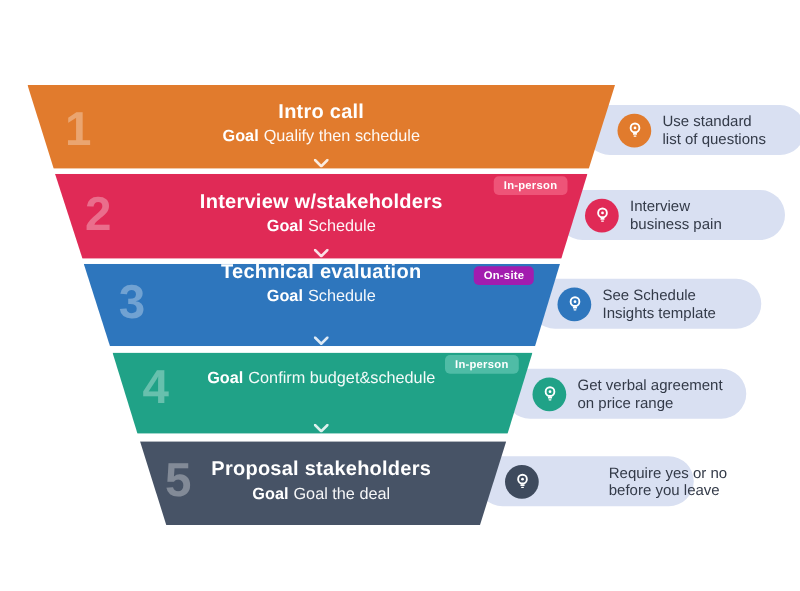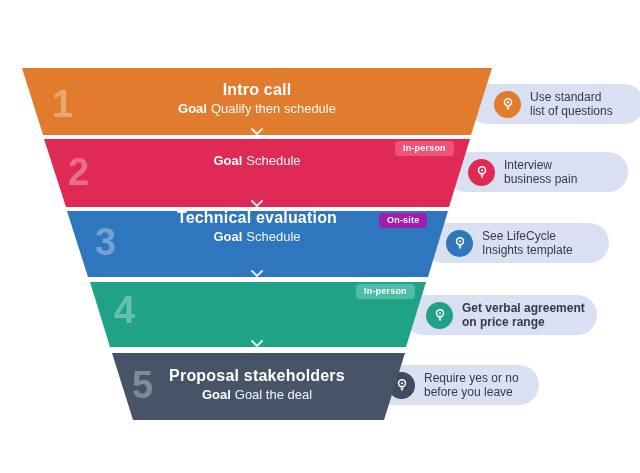--- a/index.html
+++ b/index.html
@@ -38,22 +38,22 @@
   .bd2{left:395px;top:141px;}
   .bd3{left:379px;top:213px;}
   .bd4{left:356px;top:284px;}
   .bd5{left:334px;top:355px;}
   
   .tip{position:absolute;z-index:1;height:40px;border-radius:20px;
        display:flex;align-items:center;background:#D9E0F2;}
   .tip1{left:468px;top:84px;width:150px;padding-left:26px;}
   .tip2{left:446px;top:152px;width:160px;padding-left:22px;}
   .tip3{left:424px;top:223px;width:163px;padding-left:22px;}
-  .tip4{left:404px;top:295px;width:171px;padding-left:22px;font-weight:bold;}
-  .tip5{left:366px;top:365px;width:151px;padding-left:22px;}
+  .tip4{left:404px;top:295px;width:171px;padding-left:22px;}
+  .tip5{left:382px;top:365px;width:151px;padding-left:22px;gap:47px;}
   .tip-icon{width:27px;height:27px;border-radius:50%;flex:0 0 27px;
             display:flex;align-items:center;justify-content:center;}
   .tip-lines{margin-left:9px;font-size:12px;line-height:14px;color:#333A48;white-space:nowrap;}
   .tip-lines span{display:block;}
 </style>
 </head>
 <body>
 
 <div class="canvas">
 
@@ -88,21 +88,21 @@
   <div class="tip tip3">
     <div class="tip-icon" style="background: rgb(46, 118, 189);">
       <svg width="14" height="14" viewBox="0 0 14 14">
           <circle cx="7" cy="5.3" r="3.5" fill="none" stroke="#fff" stroke-width="1.5"></circle>
           <circle cx="7" cy="5.3" r="1.1" fill="#fff"></circle>
           <rect x="5.3" y="9.4" width="3.4" height="1.4" rx="0.7" fill="#fff"></rect>
           <rect x="5.8" y="11.3" width="2.4" height="1.1" rx="0.55" fill="#fff"></rect>
         </svg>
     </div>
     <div class="tip-lines">
-      <span>See LifeCycle</span>
+      <span>See Schedule</span>
       <span>Insights template</span>
     </div>
   </div>
   <div class="tip tip4">
     <div class="tip-icon" style="background: rgb(32, 162, 135);">
       <svg width="14" height="14" viewBox="0 0 14 14">
           <circle cx="7" cy="5.3" r="3.5" fill="none" stroke="#fff" stroke-width="1.5"></circle>
           <circle cx="7" cy="5.3" r="1.1" fill="#fff"></circle>
           <rect x="5.3" y="9.4" width="3.4" height="1.4" rx="0.7" fill="#fff"></rect>
           <rect x="5.8" y="11.3" width="2.4" height="1.1" rx="0.55" fill="#fff"></rect>
@@ -140,31 +140,35 @@
   <div class="num num4">4</div>
   <div class="num num5">5</div>
 
   <div class="stage-text st1">
     <div class="stage-title">Intro call</div>
     <div class="stage-goal">
       <span class="goal-label">Goal</span><span class="goal-text">Qualify then schedule</span>
     </div>
   </div>
   <div class="stage-text st2">
+    <div class="stage-title">Interview w/stakeholders</div>
     <div class="stage-goal">
       <span class="goal-label">Goal</span><span class="goal-text">Schedule</span>
     </div>
   </div>
   <div class="stage-text st3">
     <div class="stage-title">Technical evaluation</div>
     <div class="stage-goal">
       <span class="goal-label">Goal</span><span class="goal-text">Schedule</span>
     </div>
   </div>
   <div class="stage-text st4">
+    <div class="stage-goal">
+      <span class="goal-label">Goal</span><span class="goal-text">Confirm budget&amp;schedule</span>
+    </div>
   </div>
   <div class="stage-text st5">
     <div class="stage-title">Proposal stakeholders</div>
     <div class="stage-goal">
       <span class="goal-label">Goal</span><span class="goal-text">Goal the deal</span>
     </div>
   </div>
 
   <div class="chev cv1"><svg width="12" height="7" viewBox="0 0 12 7">
         <path d="M1 1l5 5 5-5" stroke="#fff" stroke-width="2" fill="none" stroke-linecap="round" stroke-linejoin="round"></path>

